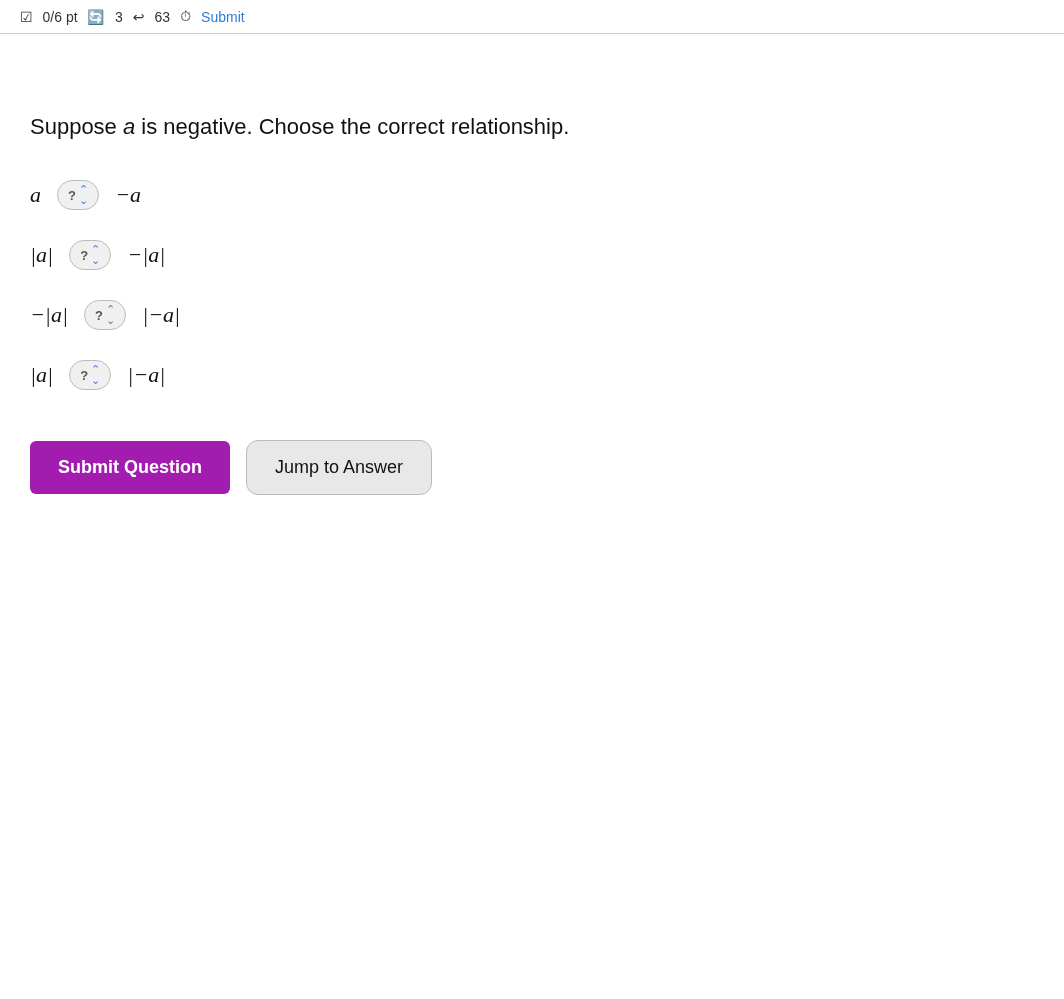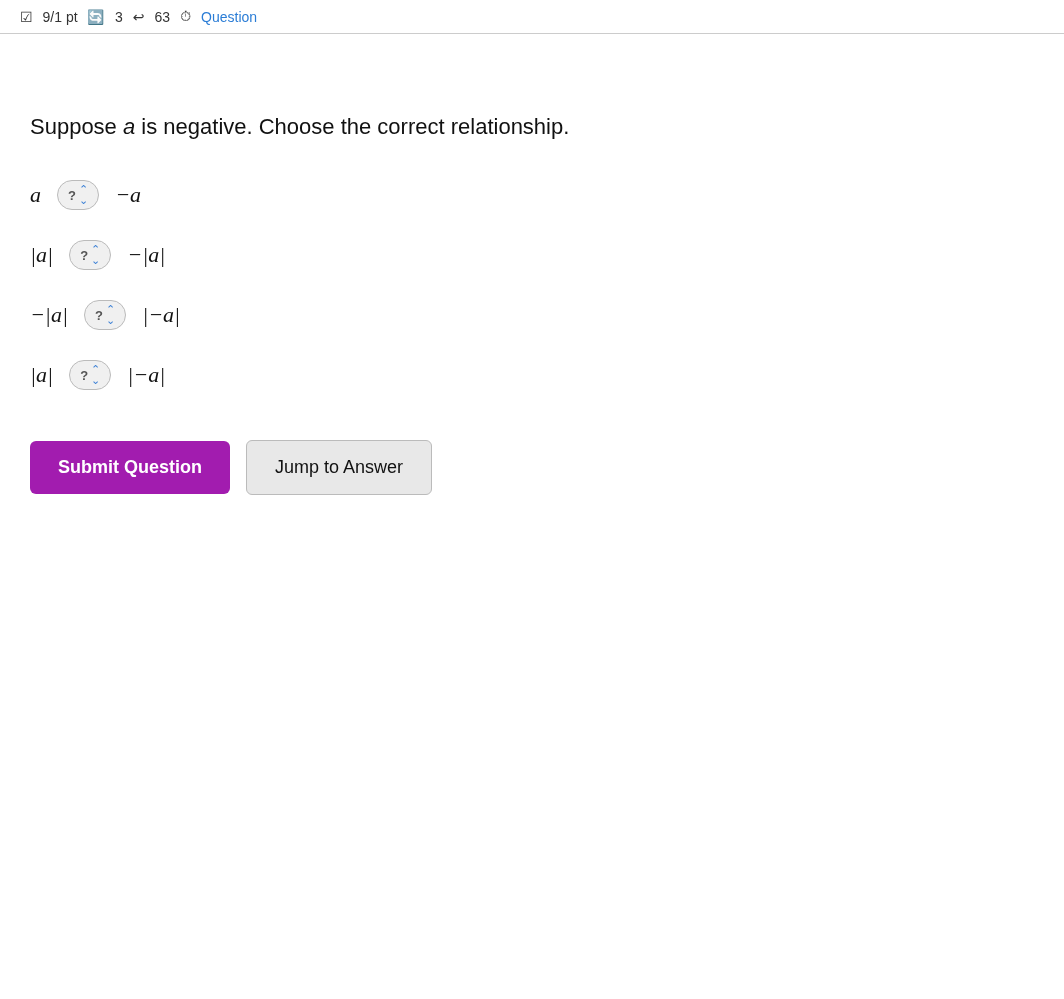--- a/index.html
+++ b/index.html
@@ -107,45 +107,45 @@
       font-size: 18px;
       font-family: Arial, sans-serif;
       font-weight: bold;
       cursor: pointer;
     }
 
     .btn-jump {
       background: #e8e8e8;
       color: #111;
       border: 1px solid #bbb;
-      border-radius: 6px;
+      border-radius: 12px;
       padding: 16px 28px;
       font-size: 18px;
       font-family: Arial, sans-serif;
       font-weight: normal;
       cursor: pointer;
     }
 
     
     .math {
       font-style: italic;
     }
   </style>
 </head>
 <body>
 
 <div class="top-bar">
   <span>☑</span>
-  <span>9/1 pt</span>
+  <span>0/6 pt</span>
   <span>🔄</span>
   <span>3</span>
   <span>↩</span>
   <span>63</span>
   <span>⏱</span>
-  <span style="color:#2b7dd6;cursor:pointer;">Question</span>
+  <span style="color:#2b7dd6;cursor:pointer;">Submit</span>
 </div>
 
 <div class="main-content">
 
   <div class="question-text">
     Suppose <em>a</em> is negative. Choose the correct relationship.
   </div>
 
   <div class="rows-container">
 

